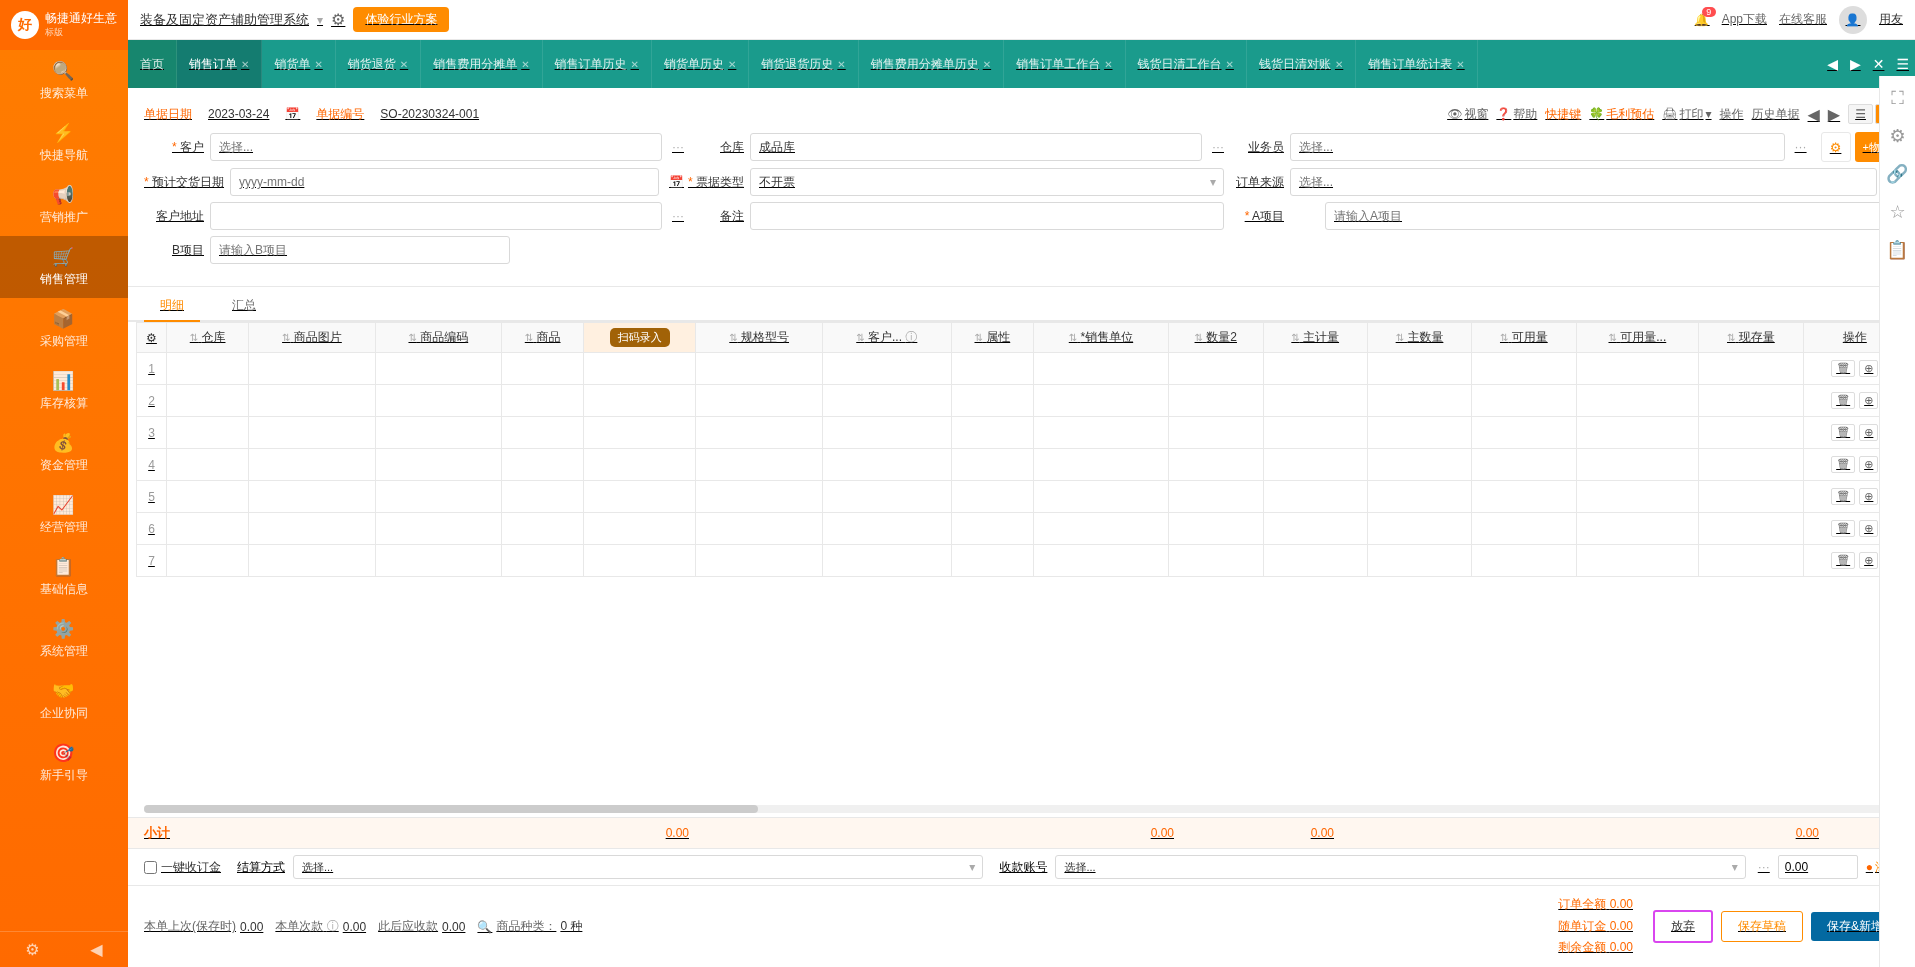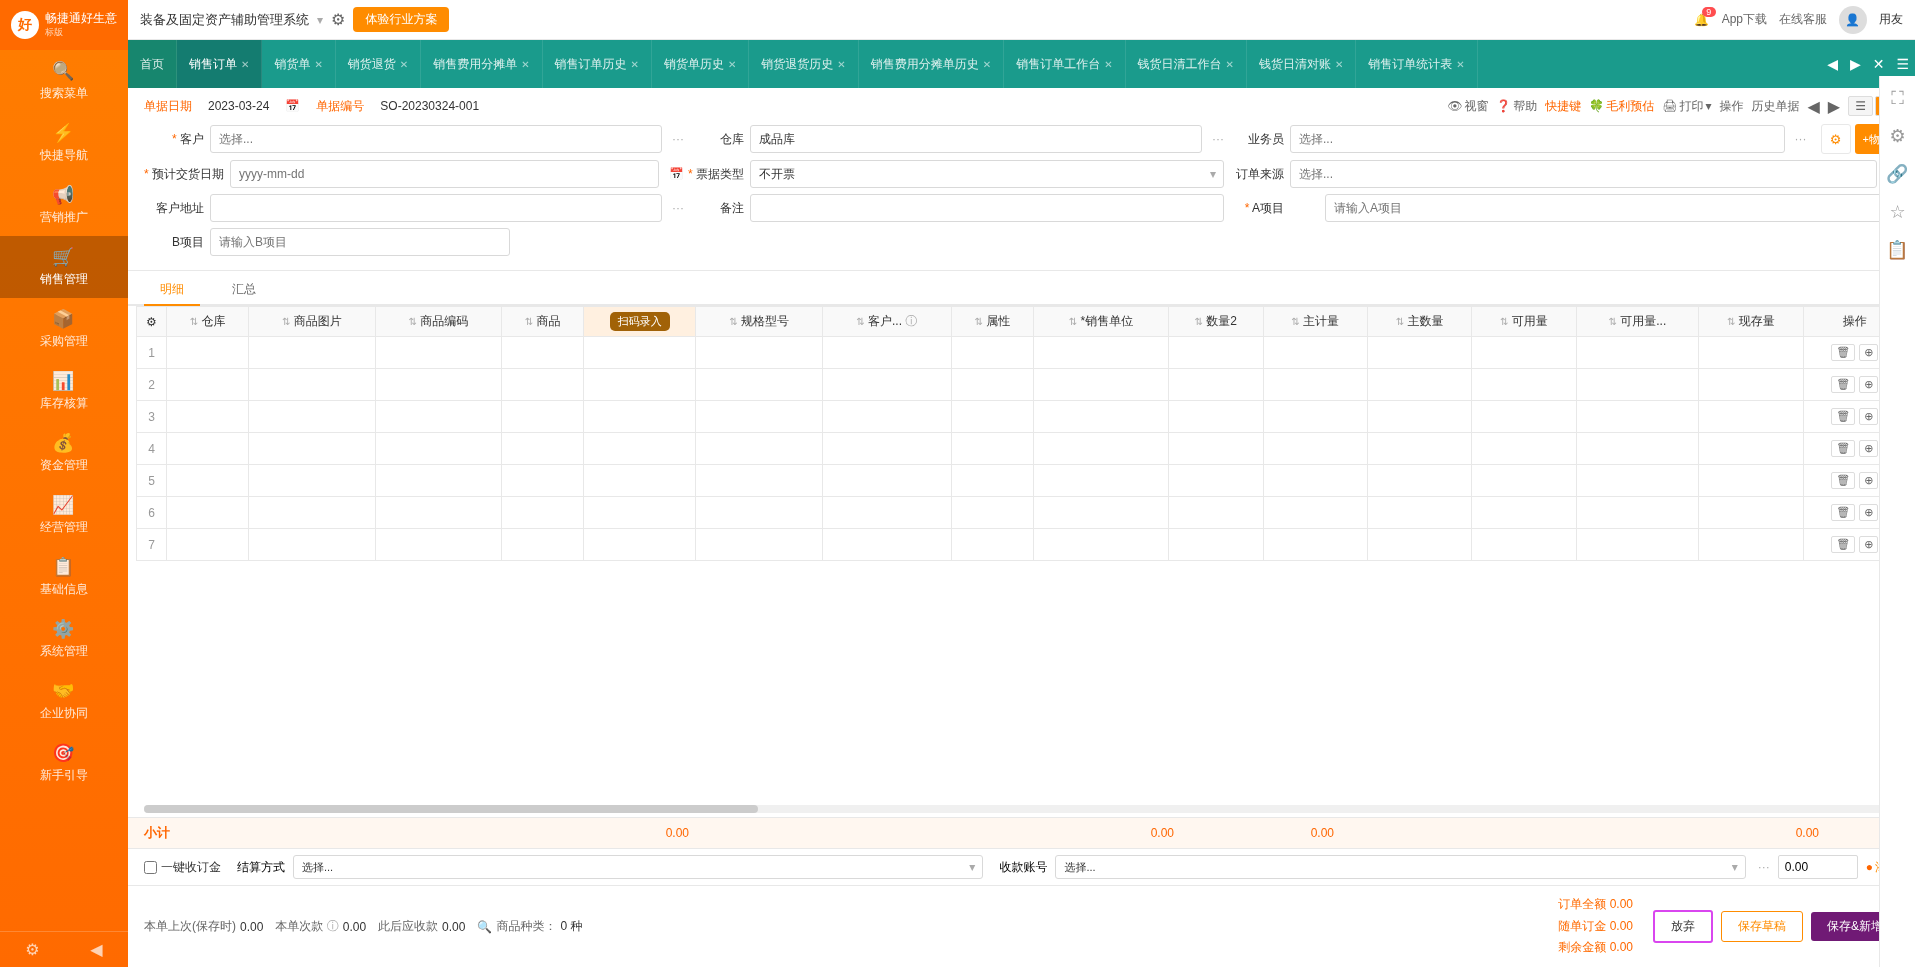--- a/index.html
+++ b/index.html
@@ -62,20 +62,21 @@
       border-top: 1px solid rgba(255,255,255,0.2);
     }
     .sidebar-bottom span { color: rgba(255,255,255,0.7); cursor: pointer; font-size: 16px; }
 
     
     #main {
       flex: 1;
       display: flex;
       flex-direction: column;
       overflow: hidden;
+      text-decoration: underline;
     }
 
     
     #topbar {
       height: 40px;
       background: white;
       display: flex;
       align-items: center;
       padding: 0 12px;
       border-bottom: 1px solid #e8e8e8;
@@ -129,21 +130,21 @@
       flex: 1;
       overflow: hidden;
       display: flex;
       flex-direction: column;
       background: #f5f6fa;
     }
 
     
     #form-area {
       background: white;
-      padding: 8px 16px;
+      padding: 16px 16px;
       border-bottom: 1px solid #e8e8e8;
     }
 
     
     .toolbar-row {
       display: flex;
       align-items: center;
       justify-content: space-between;
       margin-bottom: 8px;
     }
@@ -307,21 +308,21 @@
       display: flex;
       align-items: center;
       justify-content: space-between;
     }
     .footer-left { display: flex; align-items: center; gap: 12px; font-size: 12px; }
     .footer-right { display: flex; align-items: center; gap: 8px; }
     .footer-right .order-summary { text-align: right; color: #333; font-size: 12px; line-height: 1.8; margin-right: 12px; }
     .footer-right .order-summary span { color: #ff6a00; }
     .btn-discard { border: 2px solid #d946ef; background: white; color: #333; padding: 6px 16px; border-radius: 3px; cursor: pointer; }
     .btn-save-draft { border: 1px solid #ff8c00; background: white; color: #ff8c00; padding: 6px 16px; border-radius: 3px; cursor: pointer; }
-    .btn-save-new { background: #701a75; color: white; border: none; padding: 6px 16px; border-radius: 3px; cursor: pointer; }
+    .btn-save-new { background: #0369a1; color: white; border: none; padding: 6px 16px; border-radius: 3px; cursor: pointer; }
 
     
     .payment-row {
       display: flex;
       align-items: center;
       gap: 8px;
       padding: 6px 16px;
       background: white;
       border-top: 1px solid #e8e8e8;
       font-size: 12px;

